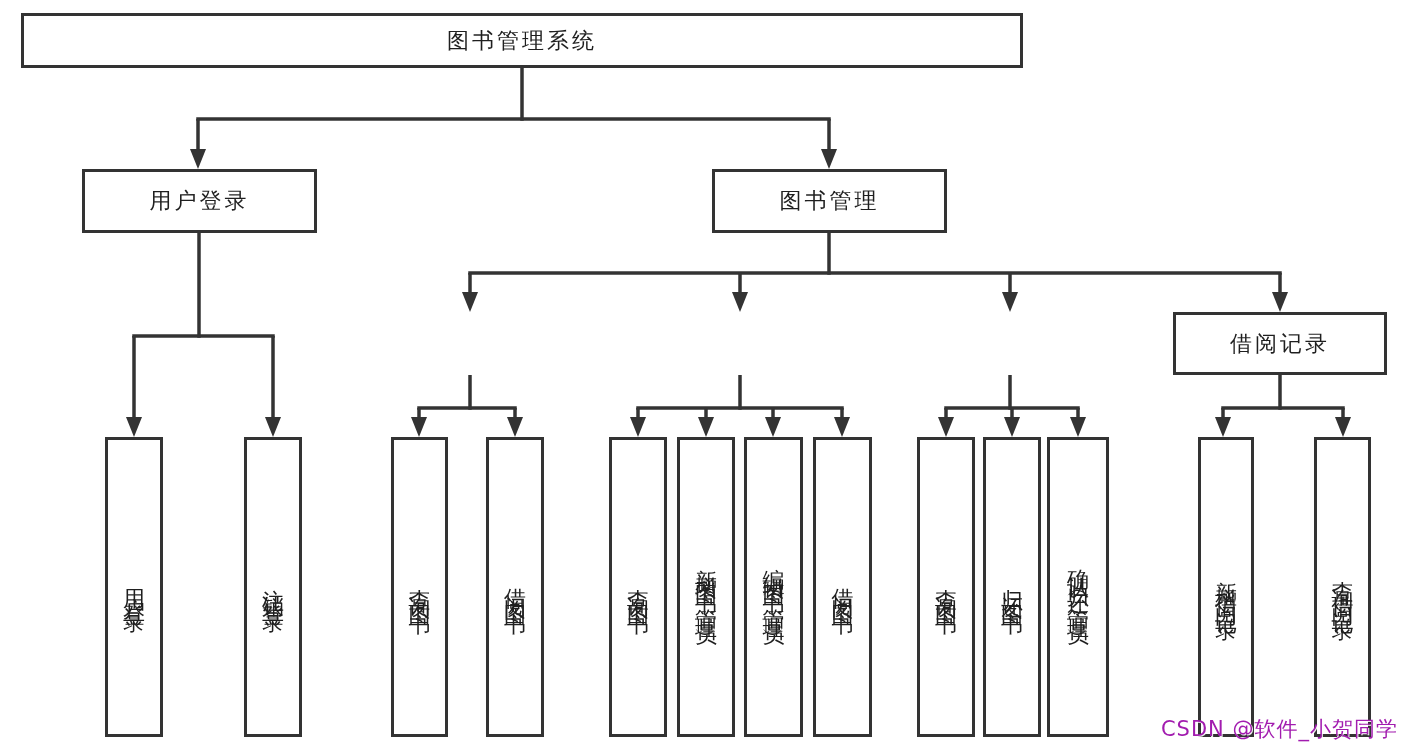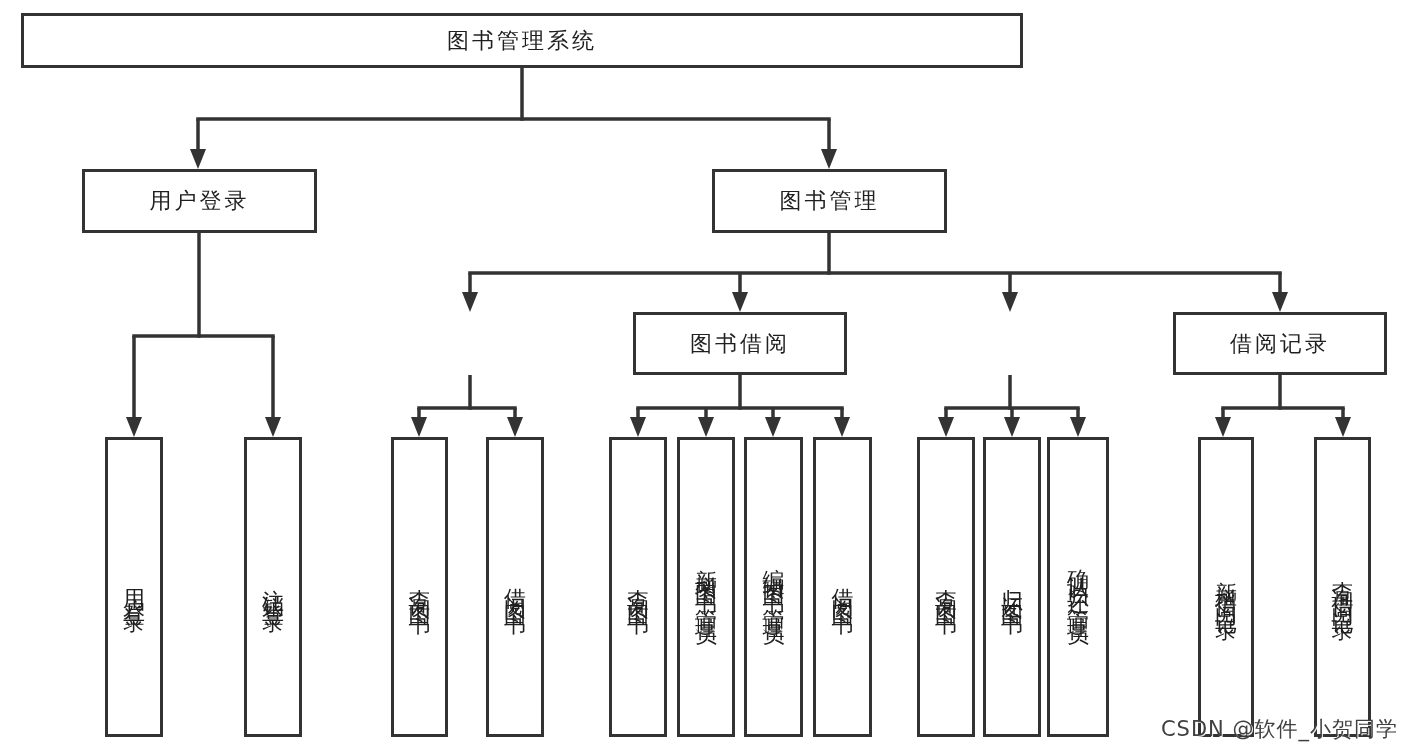--- a/index.html
+++ b/index.html
@@ -46,21 +46,21 @@
     letter-spacing: 8px;
     z-index: 2;
     top: 437px;
     height: 300px;
   }
   .watermark {
     position: absolute;
     right: 7px;
     bottom: 4px;
     font-size: 21px;
-    color: #404040;
+    color: #a21caf;
     letter-spacing: 1px;
     z-index: 5;
     text-shadow: 1px 1px 0 rgba(255,255,255,0.9);
   }
 </style>
 </head>
 <body>
 
 <div class="canvas">
 
@@ -128,21 +128,20 @@
       <polygon points="1215,417 1231,417 1223,437"></polygon>
       <polygon points="1335,417 1351,417 1343,437"></polygon>
     </g>
   </svg>
 
   <div class="node" style="left:21px; top:13px; width:1002px; height:55px;">图书管理系统</div>
 
   <div class="node" style="left:82px; top:169px; width:235px; height:64px;">用户登录</div>
   <div class="node" style="left:712px; top:169px; width:235px; height:64px;">图书管理</div>
 
-  <div class="node" style="left:633px; top:312px; width:214px; height:63px;">图书借阅</div>
   <div class="node" style="left:1173px; top:312px; width:214px; height:63px;">借阅记录</div>
 
   <div class="vnode" style="left:105px; width:58px;">用户登录</div>
   <div class="vnode" style="left:244px; width:58px;">注销登录</div>
 
   <div class="vnode" style="left:391px; width:57px;">查询图书</div>
   <div class="vnode" style="left:486px; width:58px;">借阅图书</div>
 
   <div class="vnode" style="left:609px; width:58px;">查询图书</div>
   <div class="vnode" style="left:677px; width:58px;">新增图书（管理员）</div>

